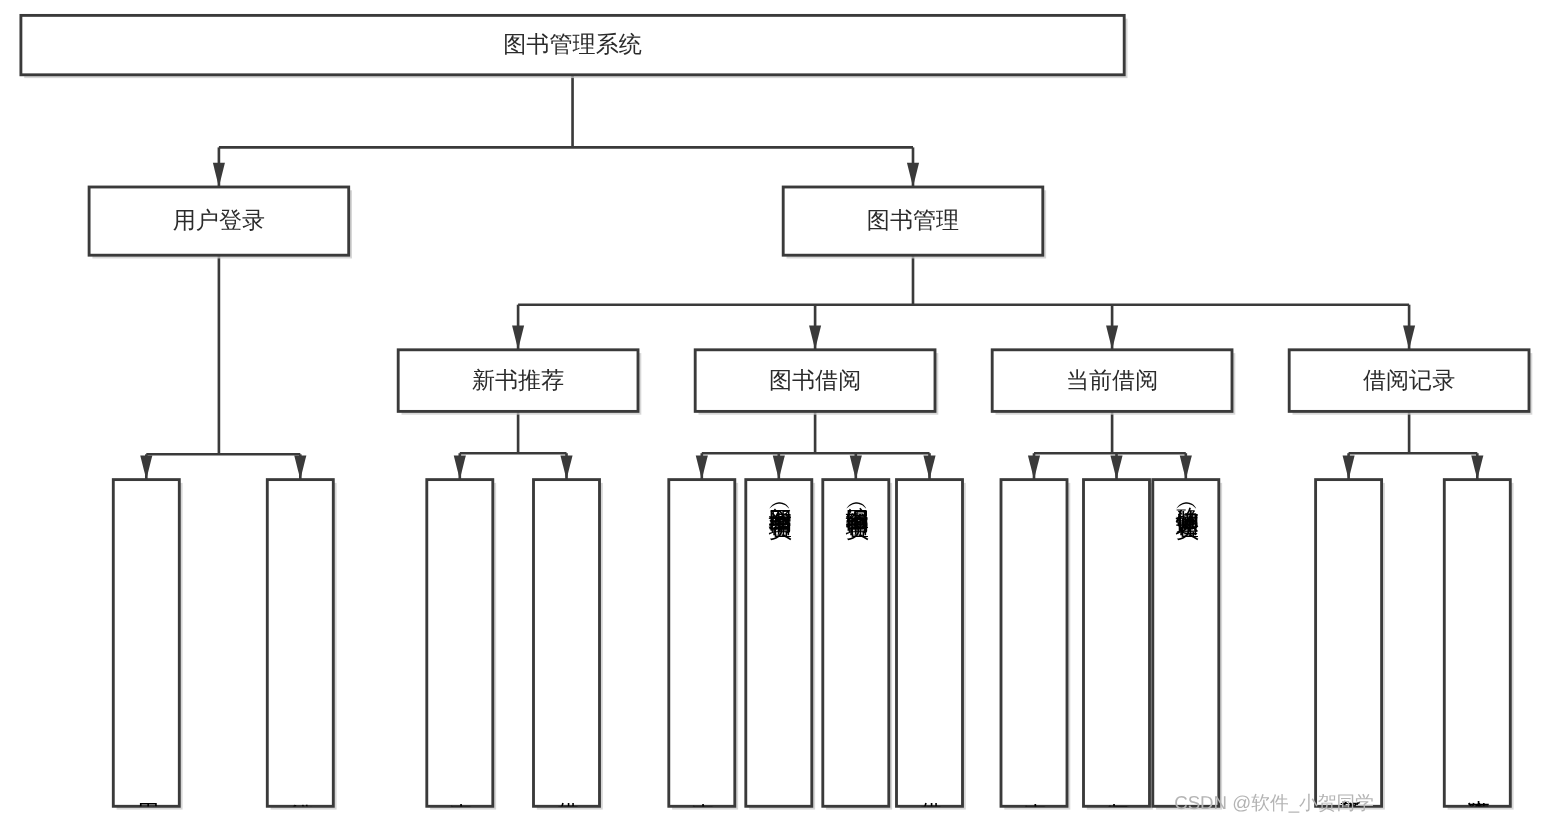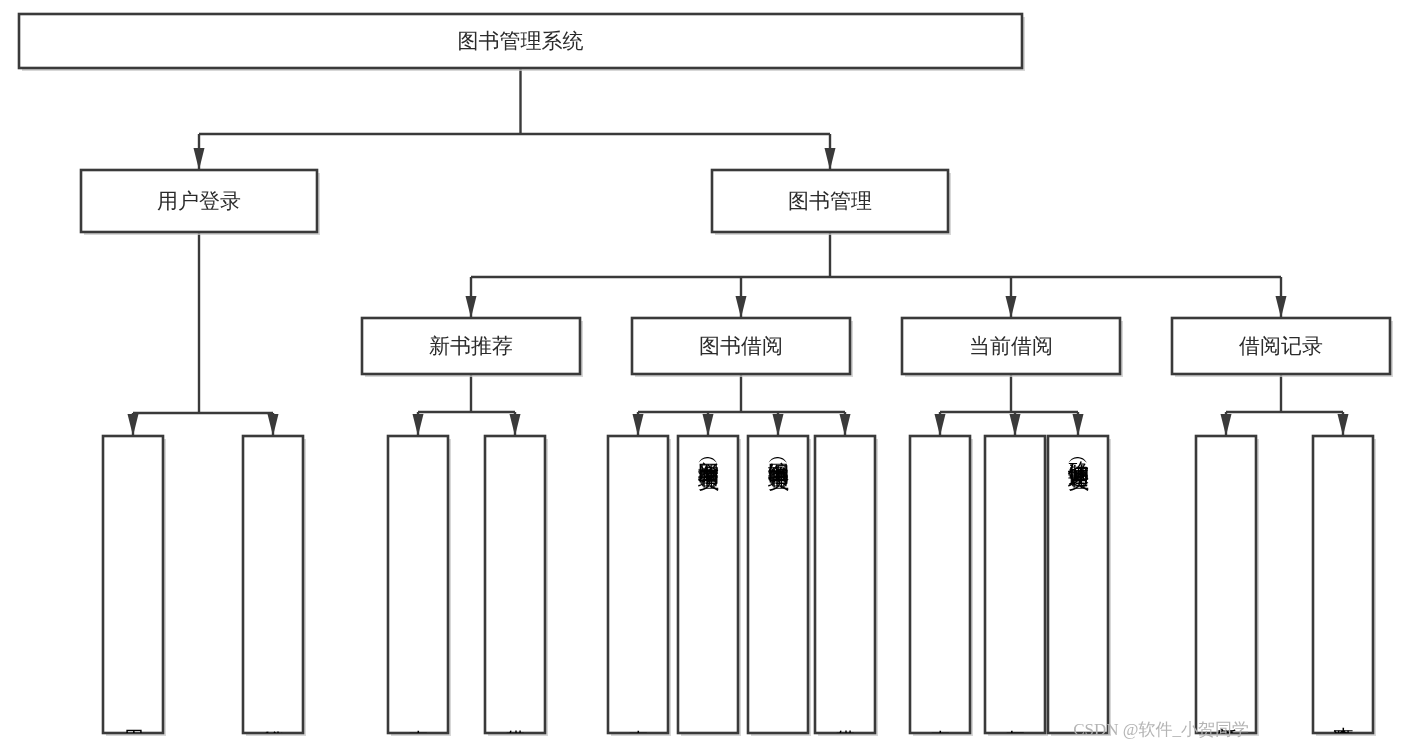--- a/index.html
+++ b/index.html
@@ -76,21 +76,21 @@
   }
   .vlabel-wrap.anchor-top {
     align-items: flex-start;
     padding-top: 8px;
     box-sizing: border-box;
   }
   .watermark {
     position: absolute;
     right: 12px;
     bottom: 6px;
-    font-family: Liberation Serif, serif;
+    font-family: Liberation Sans, sans-serif;
     font-size: 17px;
     color: #b4b4b4;
     white-space: nowrap;
     pointer-events: none;
   }
 </style>
 </head>
 <body>
 
 <div id="diagram-root">

